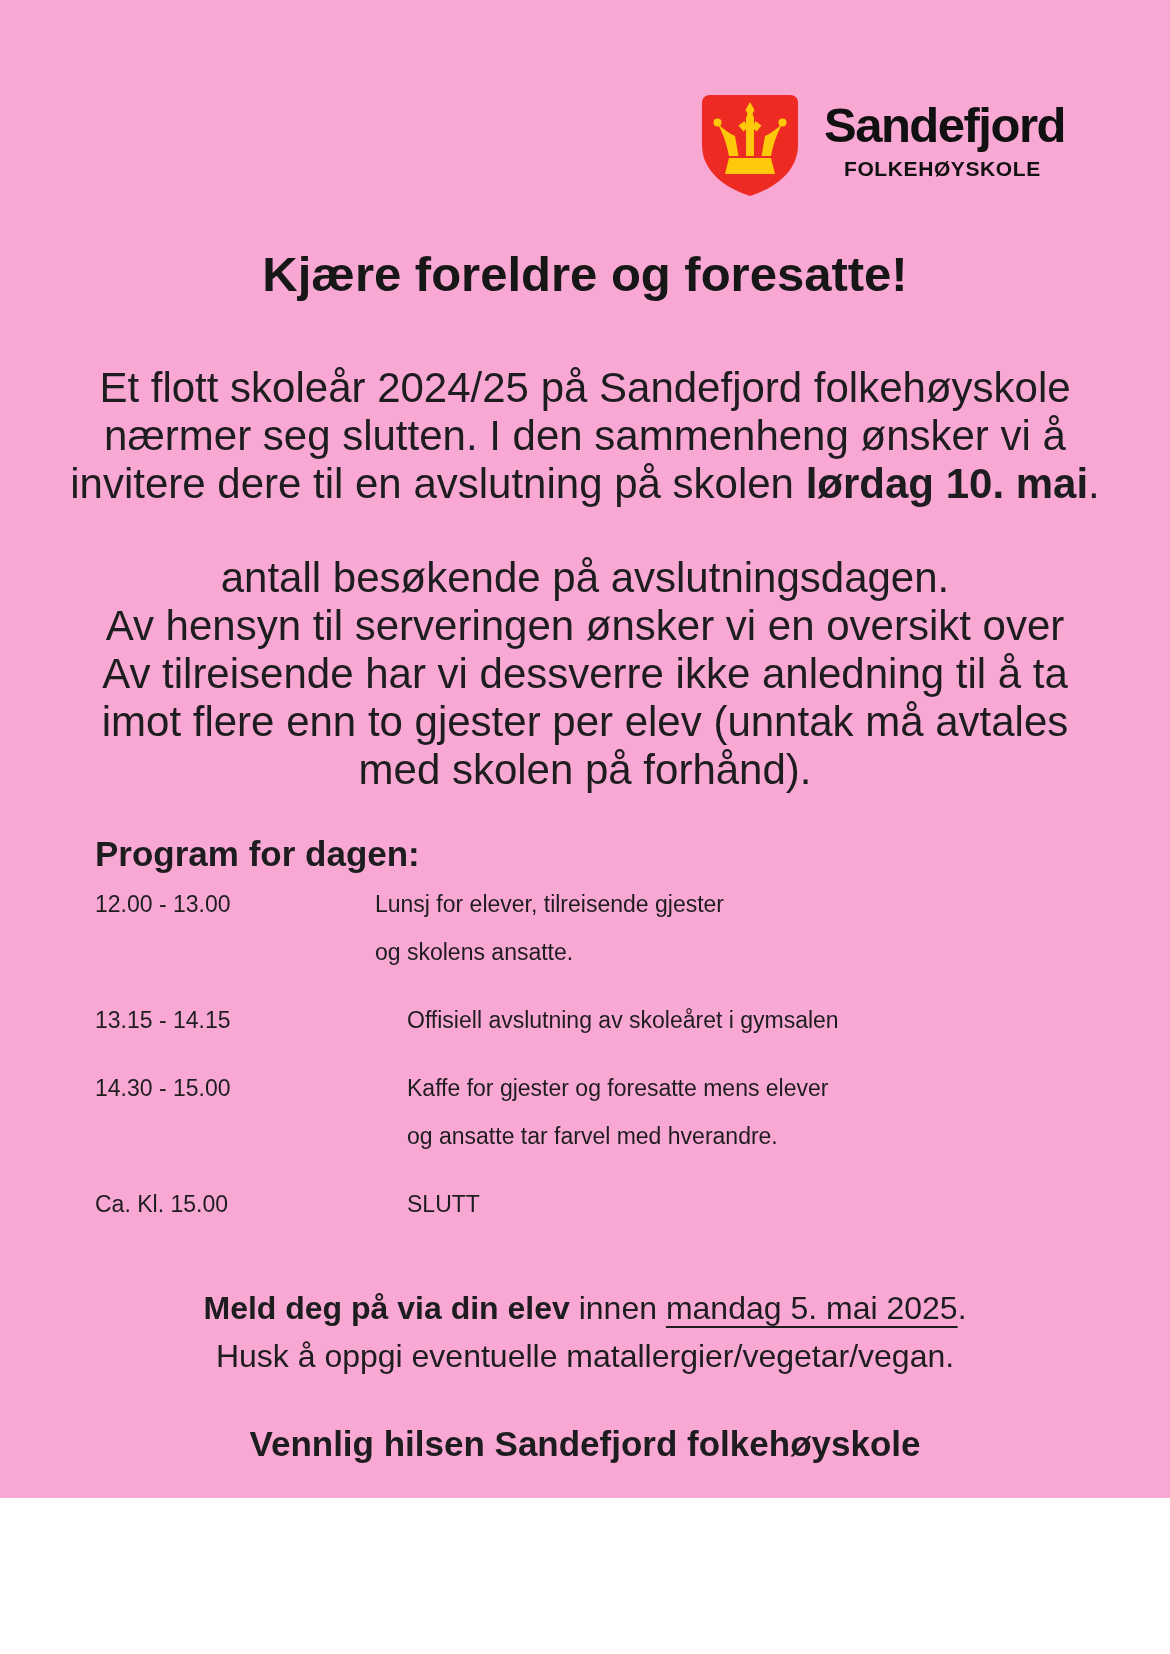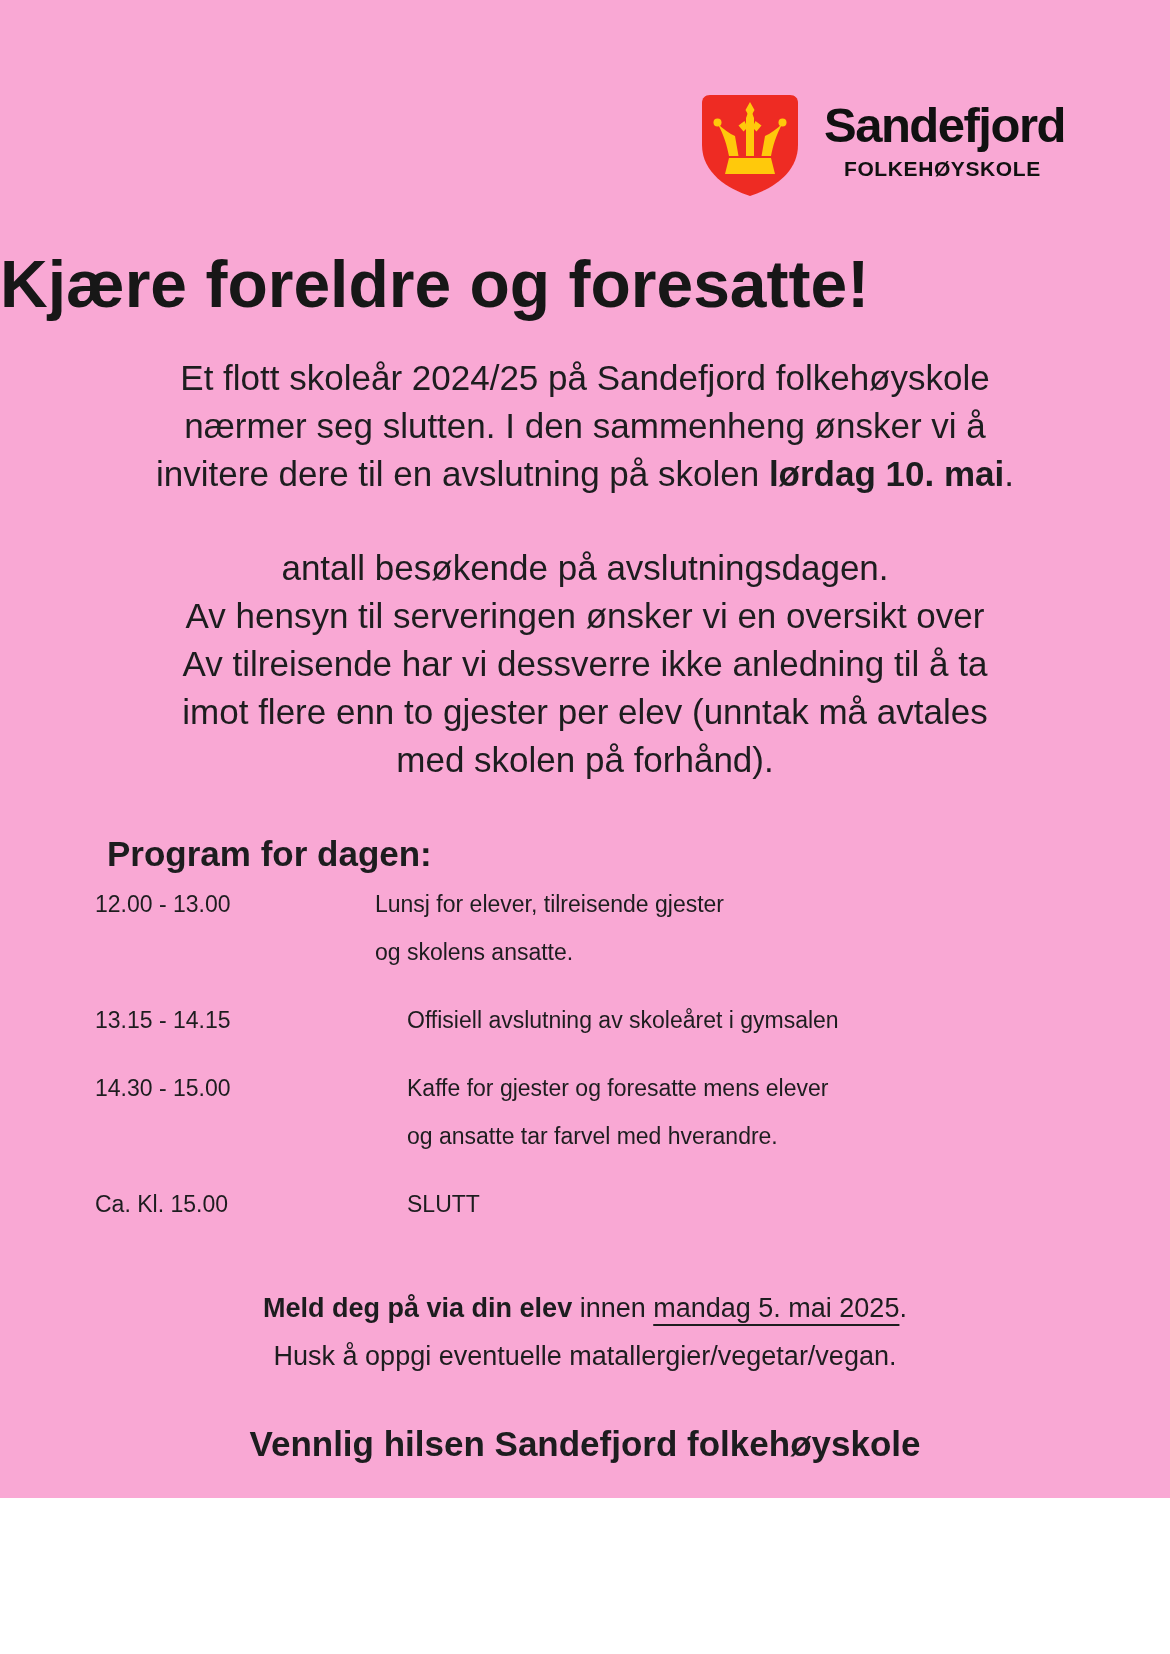--- a/index.html
+++ b/index.html
@@ -38,47 +38,48 @@
     color: #111111;
     margin-left: 20px;
   }
 
   
   .title {
     position: absolute;
     top: 246px;
     left: 0;
     width: 100%;
-    font-size: 66px;
+    text-align: center;
+    font-size: 49px;
     font-weight: 700;
     color: #171717;
   }
 
   
   .para {
     position: absolute;
     left: 0;
     width: 100%;
     text-align: center;
-    font-size: 35px;
+    font-size: 42px;
     line-height: 48px;
     color: #1d1d1f;
+    margin-top: 10px;
   }
   .p1 { top: 354px; }
   .p2 { top: 544px; }
   .bold { font-weight: 700; }
 
   
   .program-heading {
     position: absolute;
     top: 834px;
     left: 95px;
     font-size: 35px;
     font-weight: 700;
-    margin-left: 12px;
   }
   .program {
     position: absolute;
     top: 880px;
     left: 95px;
     right: 60px;
     font-size: 23px;
     line-height: 48px;
   }
   .prow {
@@ -89,21 +90,21 @@
   .prow + .prow { margin-top: 20px; gap: 32px; }
   .desc-line:empty { display: none; }
 
   
   .signup {
     position: absolute;
     top: 1284px;
     left: 0;
     width: 100%;
     text-align: center;
-    font-size: 27px;
+    font-size: 32px;
     line-height: 48px;
   }
   .underline {
     text-decoration: underline;
     text-underline-offset: 7px;
     text-decoration-thickness: 2px;
   }
 
   
   .closing {

